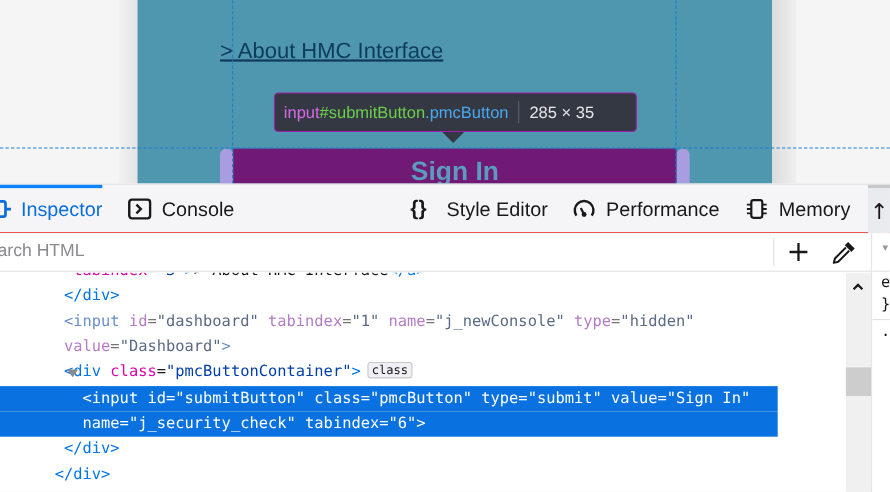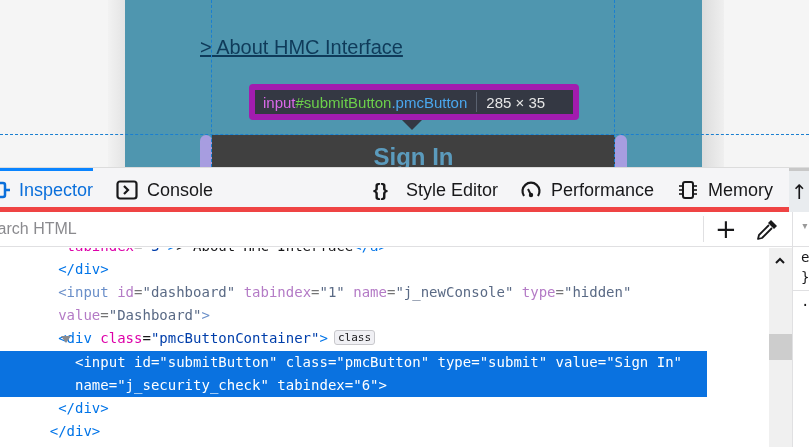--- a/index.html
+++ b/index.html
@@ -5,35 +5,35 @@
   * { box-sizing: border-box; margin: 0; padding: 0; }
   html, body { width: 809px; height: 447px; overflow: hidden; background: #f5f5f5; font-family: "DejaVu Sans", sans-serif; }
 
   
   .viewport { position: absolute; left: 0; top: 0; width: 809px; height: 167px; background: #f5f5f5; overflow: hidden; }
   .page-shadow-l { position: absolute; left: 108px; top: 0; width: 17px; height: 167px; background: linear-gradient(to right, #f2f2f2, #e4e4e4); }
   .page-shadow-r { position: absolute; left: 702px; top: 0; width: 22px; height: 167px; background: linear-gradient(to right, #dcdcdc, #efefef); }
   .login-panel { position: absolute; left: 125px; top: 0; width: 577px; height: 167px; background: #4f96af; }
   .about-link { position: absolute; left: 200px; top: 36px; font-family: "Liberation Sans", sans-serif; font-size: 20px; color: #0f3b5a; text-decoration: underline; text-decoration-thickness: 2px; white-space: nowrap; }
   .flex-margin { position: absolute; top: 135px; height: 32px; width: 12px; background: #a79de0; border-radius: 6px 6px 0 0; }
-  .sign-in-btn { position: absolute; left: 212px; top: 135px; width: 403px; height: 32px; background: #404040; border: none; font-family: "Liberation Sans", sans-serif; font-weight: bold; font-size: 24px; color: #5b9bbd; text-align: center; padding-top: 8px; overflow: hidden; }
+  .sign-in-btn { position: absolute; left: 212px; top: 135px; width: 403px; height: 32px; background: #701a75; border: none; font-family: "Liberation Sans", sans-serif; font-weight: bold; font-size: 24px; color: #5b9bbd; text-align: center; padding-top: 8px; overflow: hidden; }
   .guide-h { position: absolute; left: 0; top: 134px; width: 809px; height: 0; border-top: 1px dashed #1a7fd0; }
   .guide-v { position: absolute; top: 0; width: 0; height: 167px; border-left: 1px dashed #1a7fd0; }
 
-  .tooltip { position: absolute; left: 249px; top: 84px; width: 330px; height: 36px; background: #343843; border: 6px solid #a21caf; border-radius: 4px; display: flex; align-items: center; padding: 0 8px; font-family: "Liberation Sans", sans-serif; font-size: 15px; white-space: nowrap; }
+  .tooltip { position: absolute; left: 249px; top: 84px; width: 330px; height: 36px; background: #343843; border: 1px solid #a21caf; border-radius: 4px; display: flex; align-items: center; padding: 0 8px; font-family: "Liberation Sans", sans-serif; font-size: 15px; white-space: nowrap; }
   .tt-tag { color: #d969e9; }
   .tt-id { color: #6ccf4b; }
   .tt-class { color: #4aa7ee; }
   .tt-sep { width: 1px; height: 20px; background: #5a6270; margin: 0 9px; }
   .tt-dims { color: #e6e6e6; }
   .tt-arrow { position: absolute; left: 402px; top: 120px; width: 0; height: 0; border-left: 10px solid transparent; border-right: 10px solid transparent; border-top: 10px solid #343843; }
 
   
   .devtools { position: absolute; left: 0; top: 167px; width: 809px; height: 280px; background: #fff; border-top: 1px solid #dcdcdc; }
-  .toolbar { position: absolute; left: 0; top: 0; width: 809px; height: 44px; background: #f5f5f7; border-bottom: 5px solid #ef4444; }
+  .toolbar { position: absolute; left: 0; top: 0; width: 809px; height: 44px; background: #f5f5f7; border-bottom: 1px solid #ef4444; }
   .tab { position: absolute; top: 0; height: 44px; display: flex; align-items: center; font-family: "Liberation Sans", sans-serif; font-size: 18px; color: #18181a; white-space: nowrap; cursor: pointer; }
   .tab.active { color: #0a6fdb; }
   .tab.active::before { content: ""; position: absolute; left: -20px; right: 0; top: 0; height: 3px; background: #0a84ff; }
   .tab .ico { display: inline-block; width: 22px; height: 22px; margin-right: 9px; position: relative; }
   .tab-overflow { position: absolute; left: 789px; top: 0; width: 20px; height: 44px; background: #e9ecef; border-top: 3px solid #c8c8c8; font-size: 20px; color: #18181a; display: flex; align-items: center; padding-left: 2px; }
 
   .search-row { position: absolute; left: 0; top: 44px; width: 795px; height: 35px; border-bottom: 1px solid #e0e0e2; background: #fff; }
   .search-input { position: absolute; left: 0; top: 0; width: 703px; height: 34px; border: none; outline: none; font-family: "Liberation Sans", sans-serif; font-size: 16px; color: #8a8a8e; padding-left: 0; text-indent: -22px; background: transparent; }
   .search-input::placeholder { color: #8a8a8e; }
   .search-sep { position: absolute; left: 703px; top: 4px; width: 1px; height: 26px; background: #e0e0e2; }

